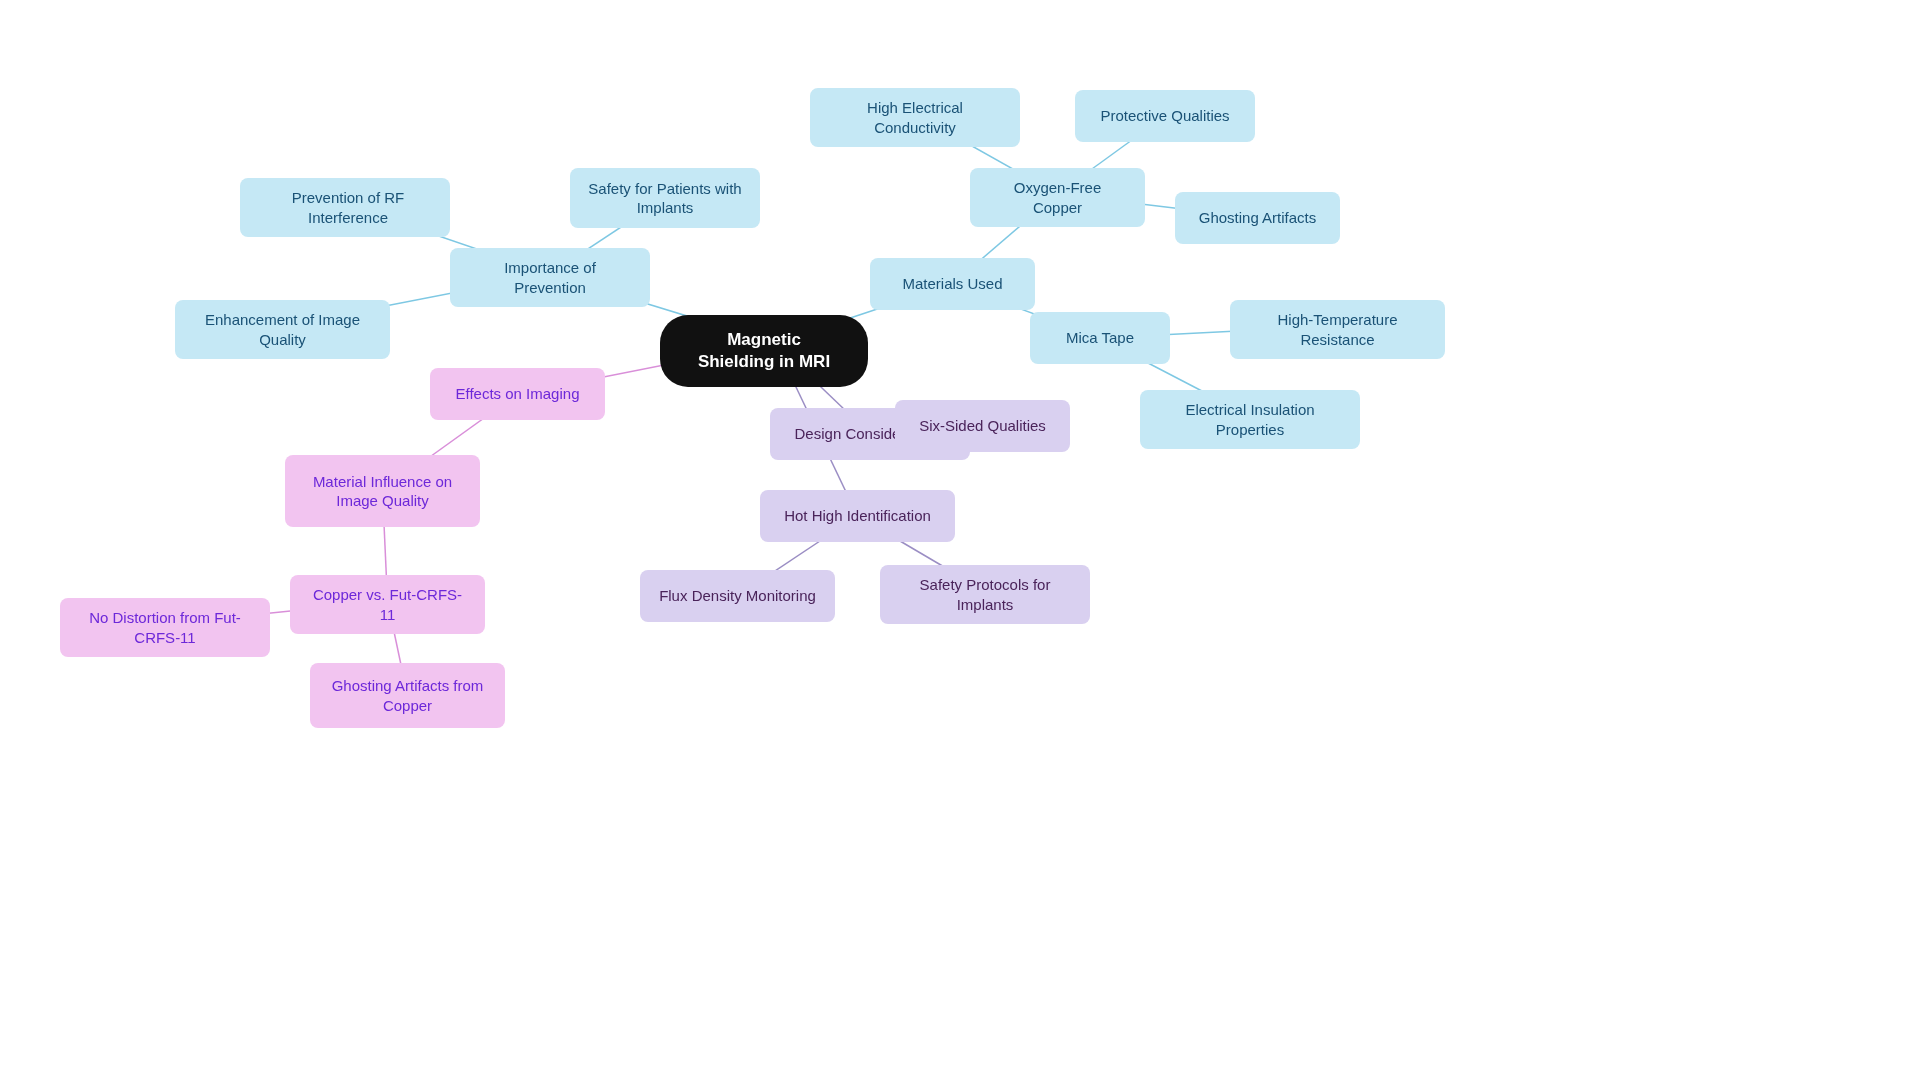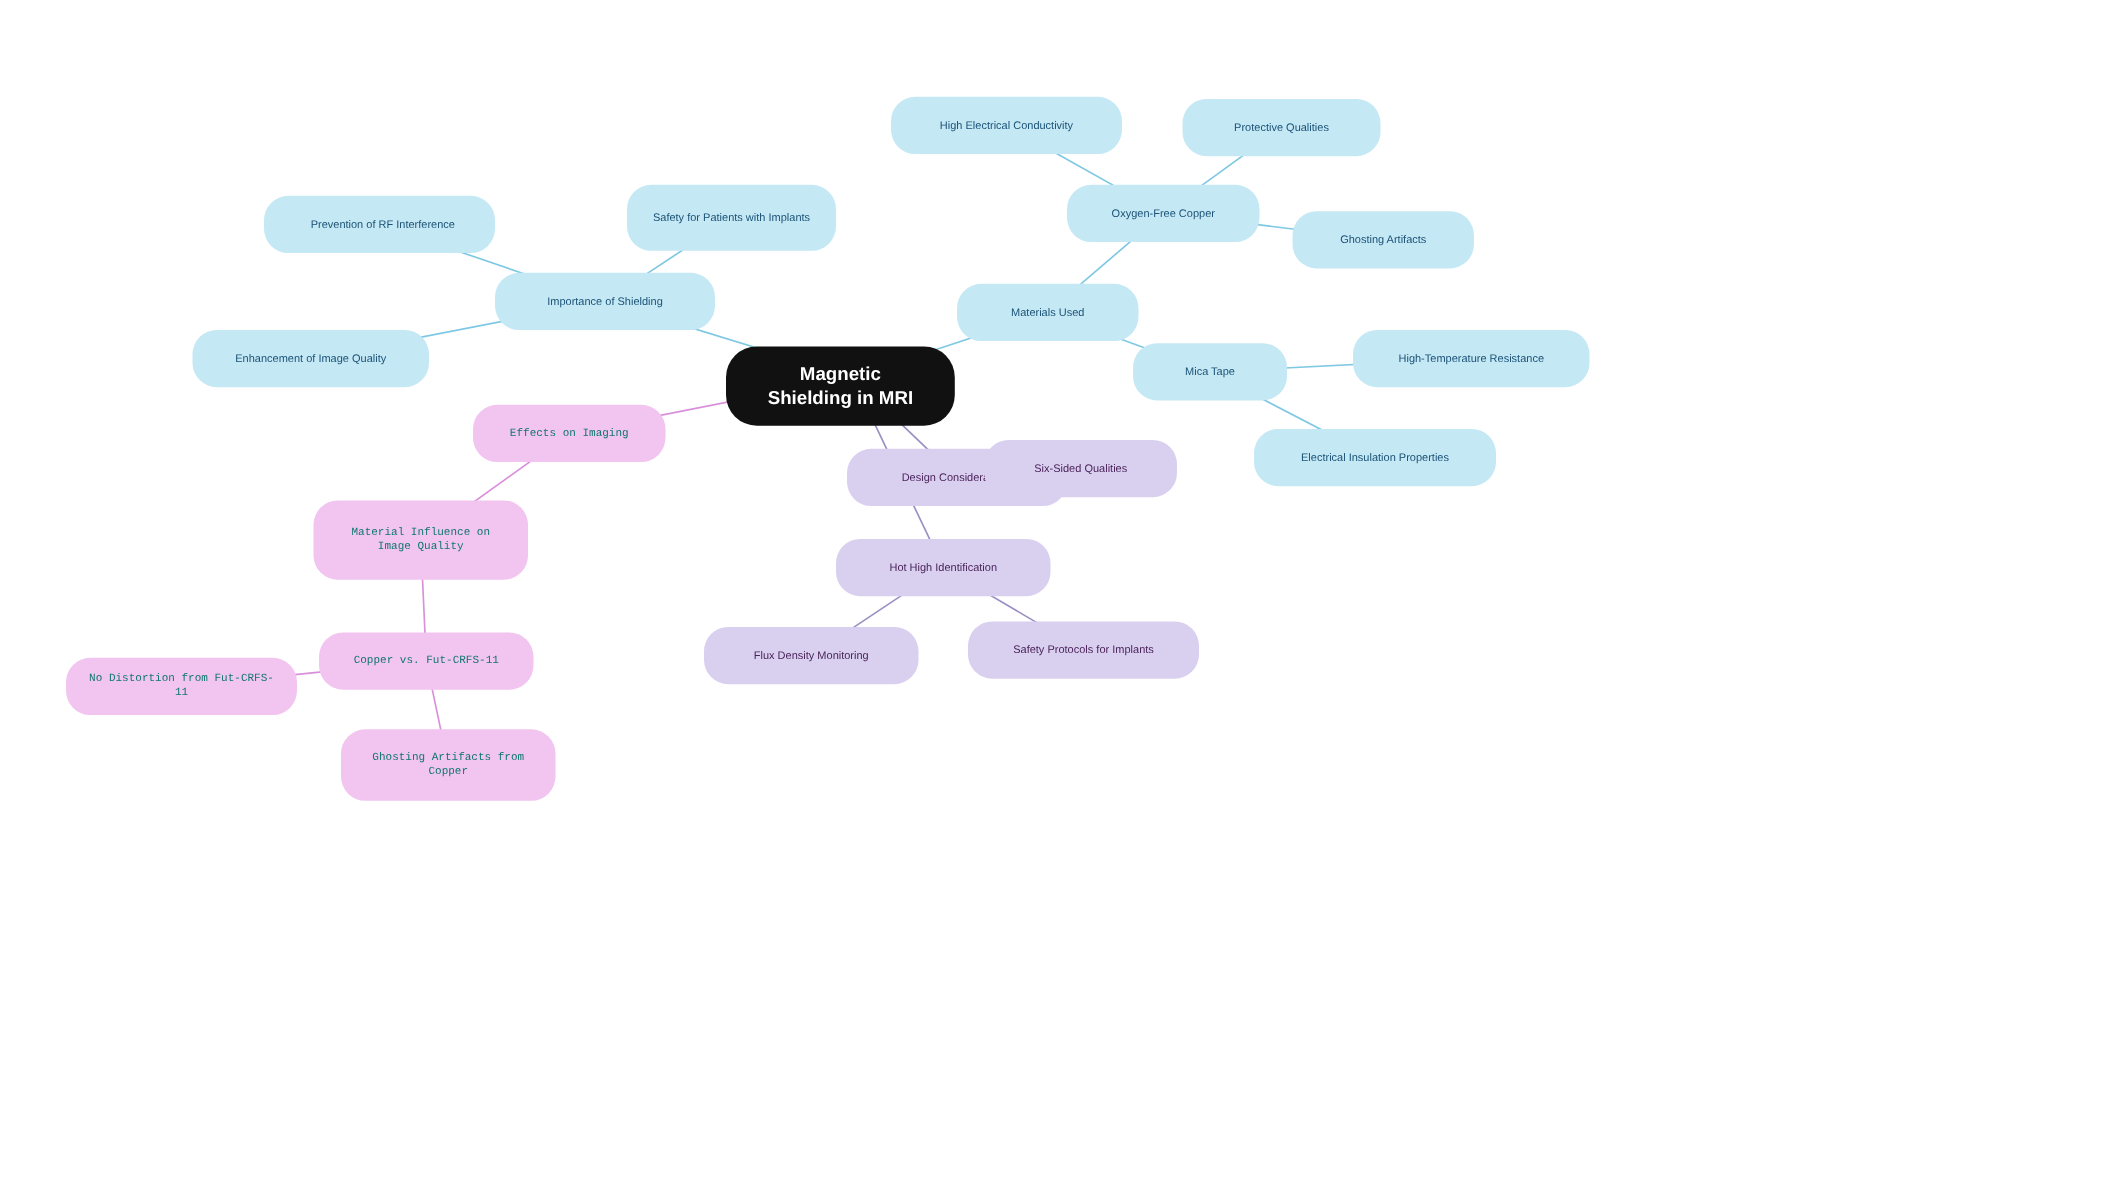--- a/index.html
+++ b/index.html
@@ -18,26 +18,26 @@
     }
     svg#connections {
       position: absolute;
       top: 0; left: 0;
       width: 1920px;
       height: 1083px;
       pointer-events: none;
     }
     .node {
       position: absolute;
-      border-radius: 22px;
+      border-radius: 8px;
       display: flex;
       align-items: center;
       justify-content: center;
       text-align: center;
-      font-size: 10px;
+      font-size: 15px;
       font-weight: 500;
       padding: 10px 18px;
       cursor: default;
       white-space: normal;
       line-height: 1.3;
     }
     .node-center {
       background: #111111;
       color: #ffffff;
       font-size: 17px;
@@ -50,23 +50,22 @@
       color: #1a5276;
       border: none;
     }
     .node-purple {
       background: #d9d0f0;
       color: #4a235a;
       border: none;
     }
     .node-pink {
       background: #f2c4f0;
-      color: #0f766e;
+      color: #6d28d9;
       border: none;
-      font-family: Liberation Mono, monospace;
     }
   </style>
 </head>
 <body>
 
 <div id="canvas">
   <svg id="connections">
       <line x1="775" y1="343" x2="550" y2="274" stroke="#7ec8e3" stroke-width="1.5"></line>
       <line x1="550" y1="274" x2="345" y2="204" stroke="#7ec8e3" stroke-width="1.5"></line>
       <line x1="550" y1="274" x2="665" y2="198" stroke="#7ec8e3" stroke-width="1.5"></line>
@@ -84,21 +83,21 @@
       <line x1="775" y1="343" x2="857.5" y2="516" stroke="#9b8ec4" stroke-width="1.5"></line>
       <line x1="857.5" y1="516" x2="737.5" y2="596" stroke="#9b8ec4" stroke-width="1.5"></line>
       <line x1="857.5" y1="516" x2="985" y2="591" stroke="#9b8ec4" stroke-width="1.5"></line>
       <line x1="775" y1="343" x2="517.5" y2="394" stroke="#d98fd9" stroke-width="1.5"></line>
       <line x1="517.5" y1="394" x2="382.5" y2="491" stroke="#d98fd9" stroke-width="1.5"></line>
       <line x1="382.5" y1="491" x2="387.5" y2="601" stroke="#d98fd9" stroke-width="1.5"></line>
       <line x1="387.5" y1="601" x2="165" y2="624" stroke="#d98fd9" stroke-width="1.5"></line>
       <line x1="387.5" y1="601" x2="407.5" y2="695.5" stroke="#d98fd9" stroke-width="1.5"></line>
     </svg>
 <div class="node node-center" style="left: 660px; top: 315px; width: 208px; min-height: 56px;">Magnetic Shielding in MRI</div>
-    <div class="node node-blue" style="left: 450px; top: 248px; width: 200px; min-height: 52px;">Importance of Shielding</div>
+    <div class="node node-blue" style="left: 450px; top: 248px; width: 200px; min-height: 52px;">Importance of Prevention</div>
     <div class="node node-blue" style="left: 240px; top: 178px; width: 210px; min-height: 52px; padding-left: 24px;">Prevention of RF Interference</div>
     <div class="node node-blue" style="left: 570px; top: 168px; width: 190px; min-height: 60px;">Safety for Patients with Implants</div>
     <div class="node node-blue" style="left: 175px; top: 300px; width: 215px; min-height: 52px;">Enhancement of Image Quality</div>
     <div class="node node-blue" style="left: 870px; top: 258px; width: 165px; min-height: 52px;">Materials Used</div>
     <div class="node node-blue" style="left: 970px; top: 168px; width: 175px; min-height: 52px;">Oxygen-Free Copper</div>
     <div class="node node-blue" style="left: 810px; top: 88px; width: 210px; min-height: 52px;">High Electrical Conductivity</div>
     <div class="node node-blue" style="left: 1075px; top: 90px; width: 180px; min-height: 52px;">Protective Qualities</div>
     <div class="node node-blue" style="left: 1175px; top: 192px; width: 165px; min-height: 52px;">Ghosting Artifacts</div>
     <div class="node node-blue" style="left: 1030px; top: 312px; width: 140px; min-height: 52px;">Mica Tape</div>
     <div class="node node-blue" style="left: 1230px; top: 300px; width: 215px; min-height: 52px;">High-Temperature Resistance</div>

